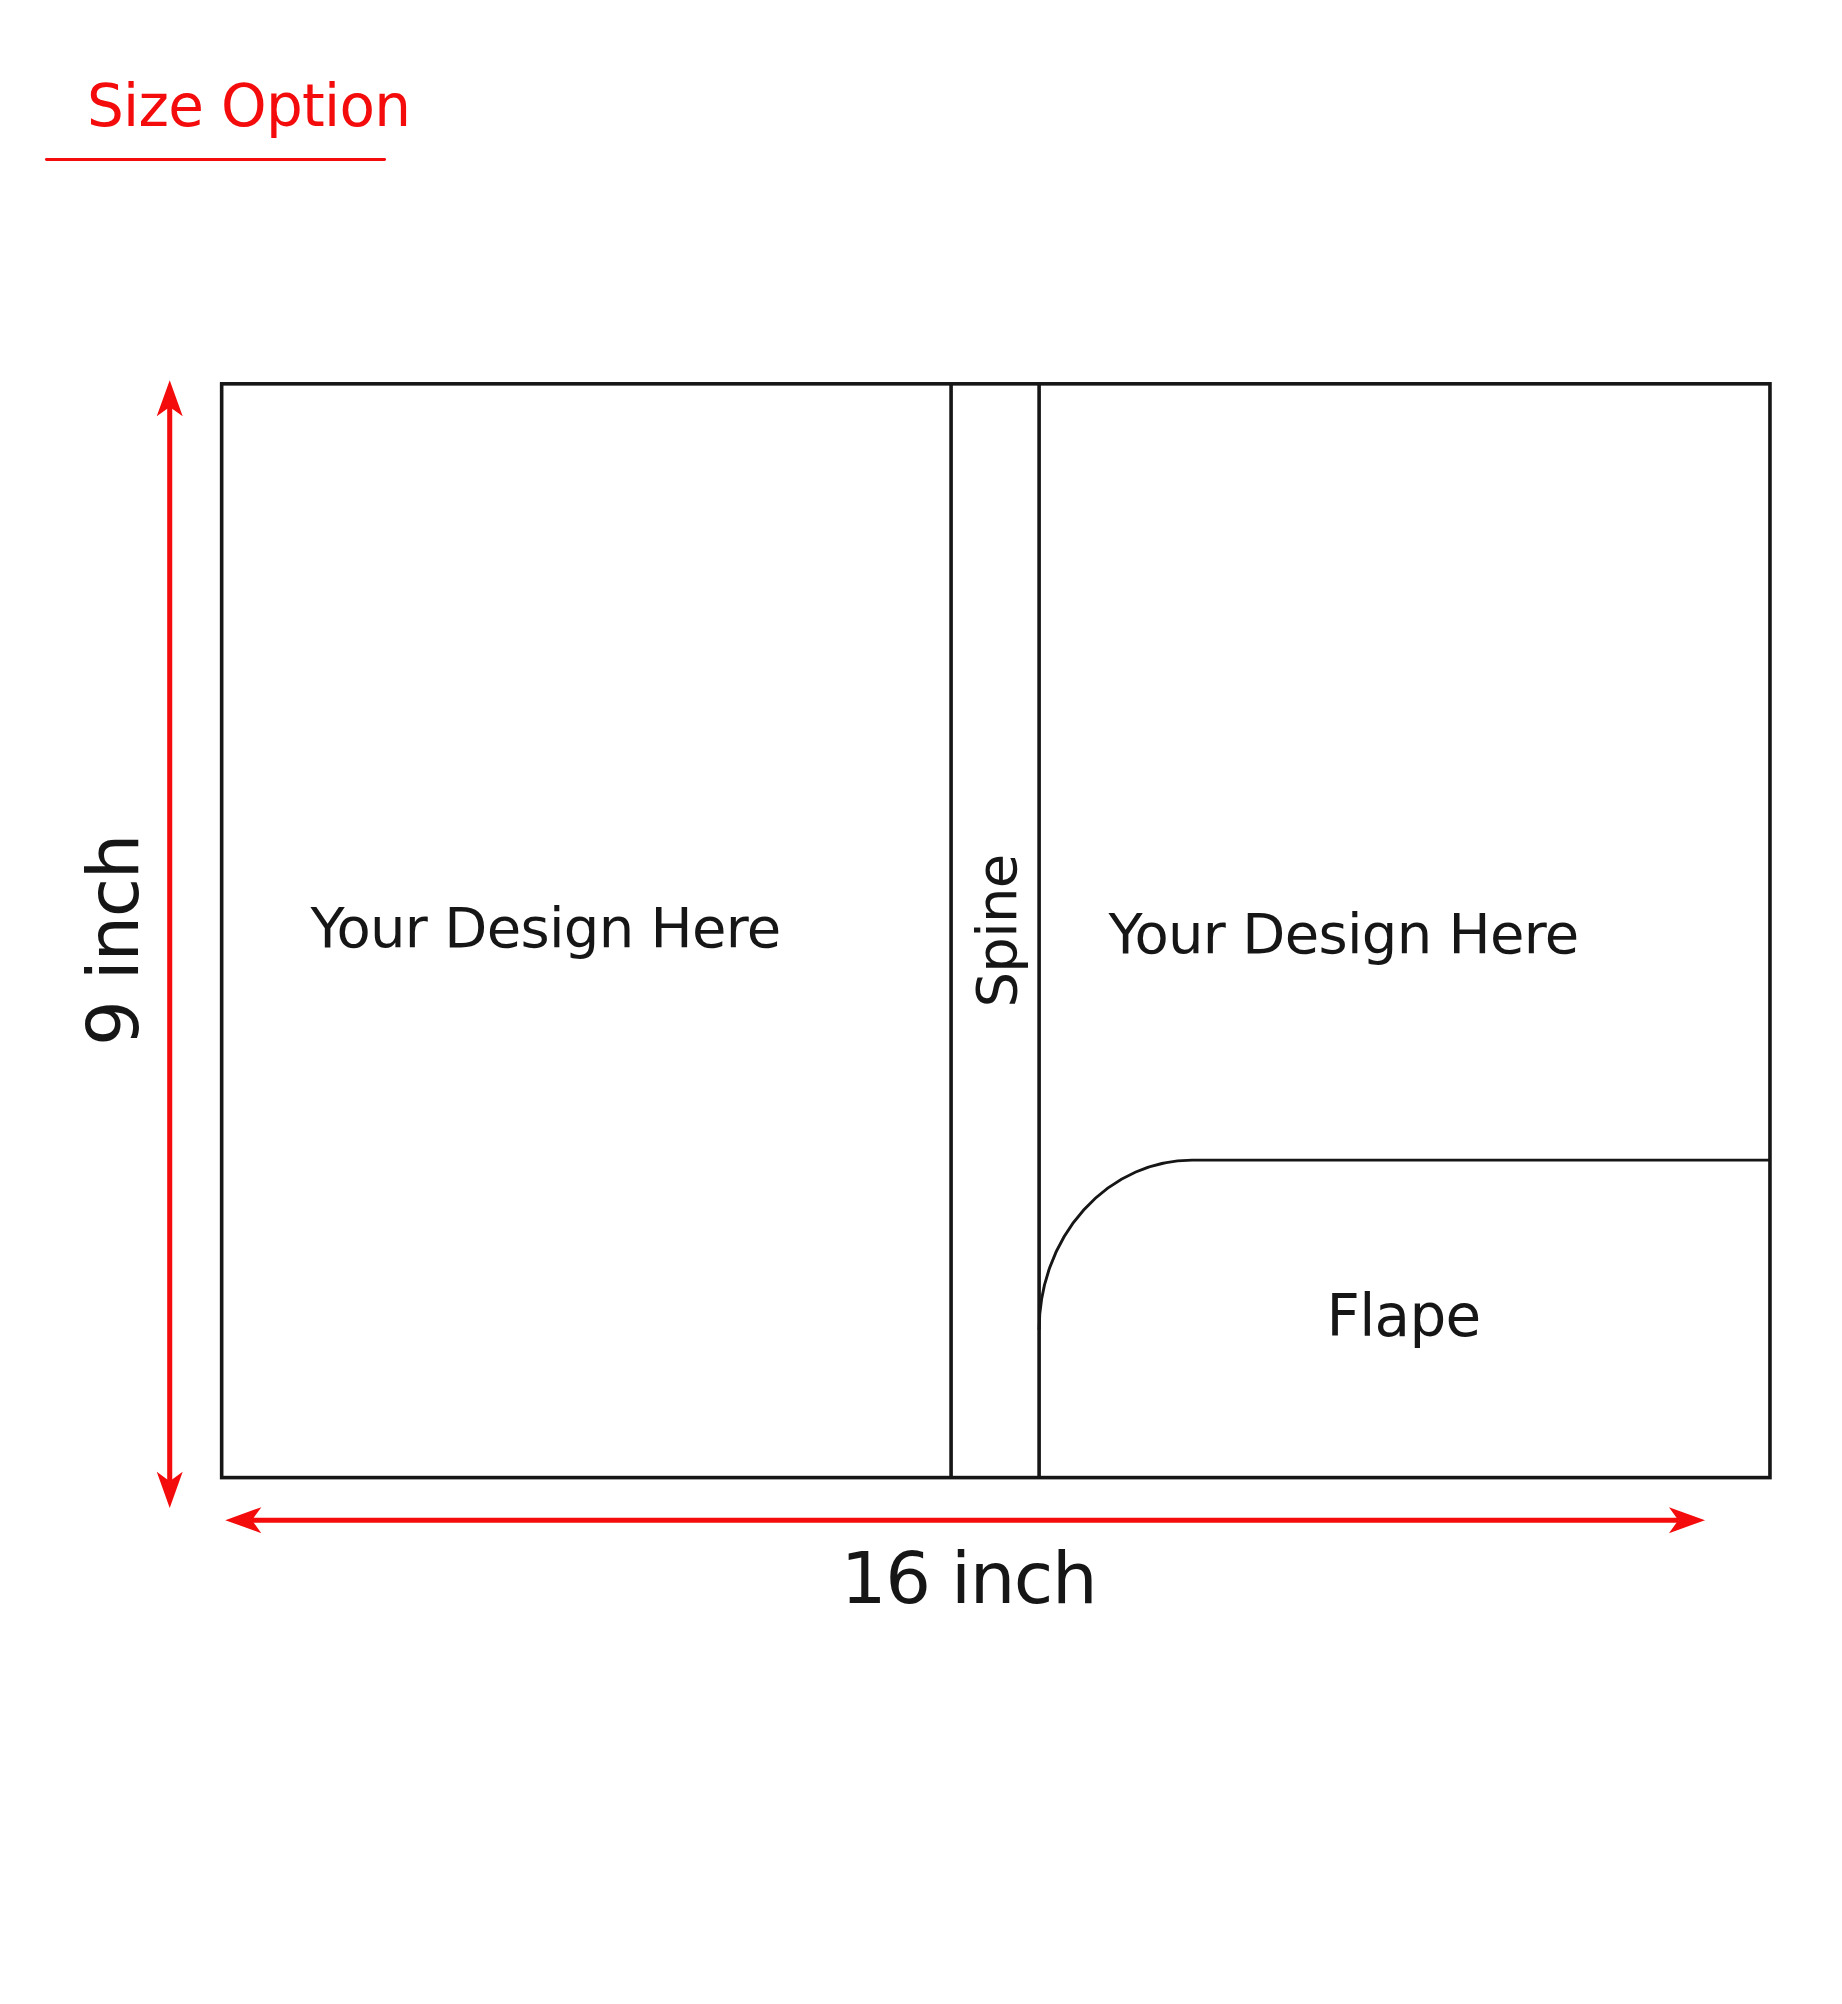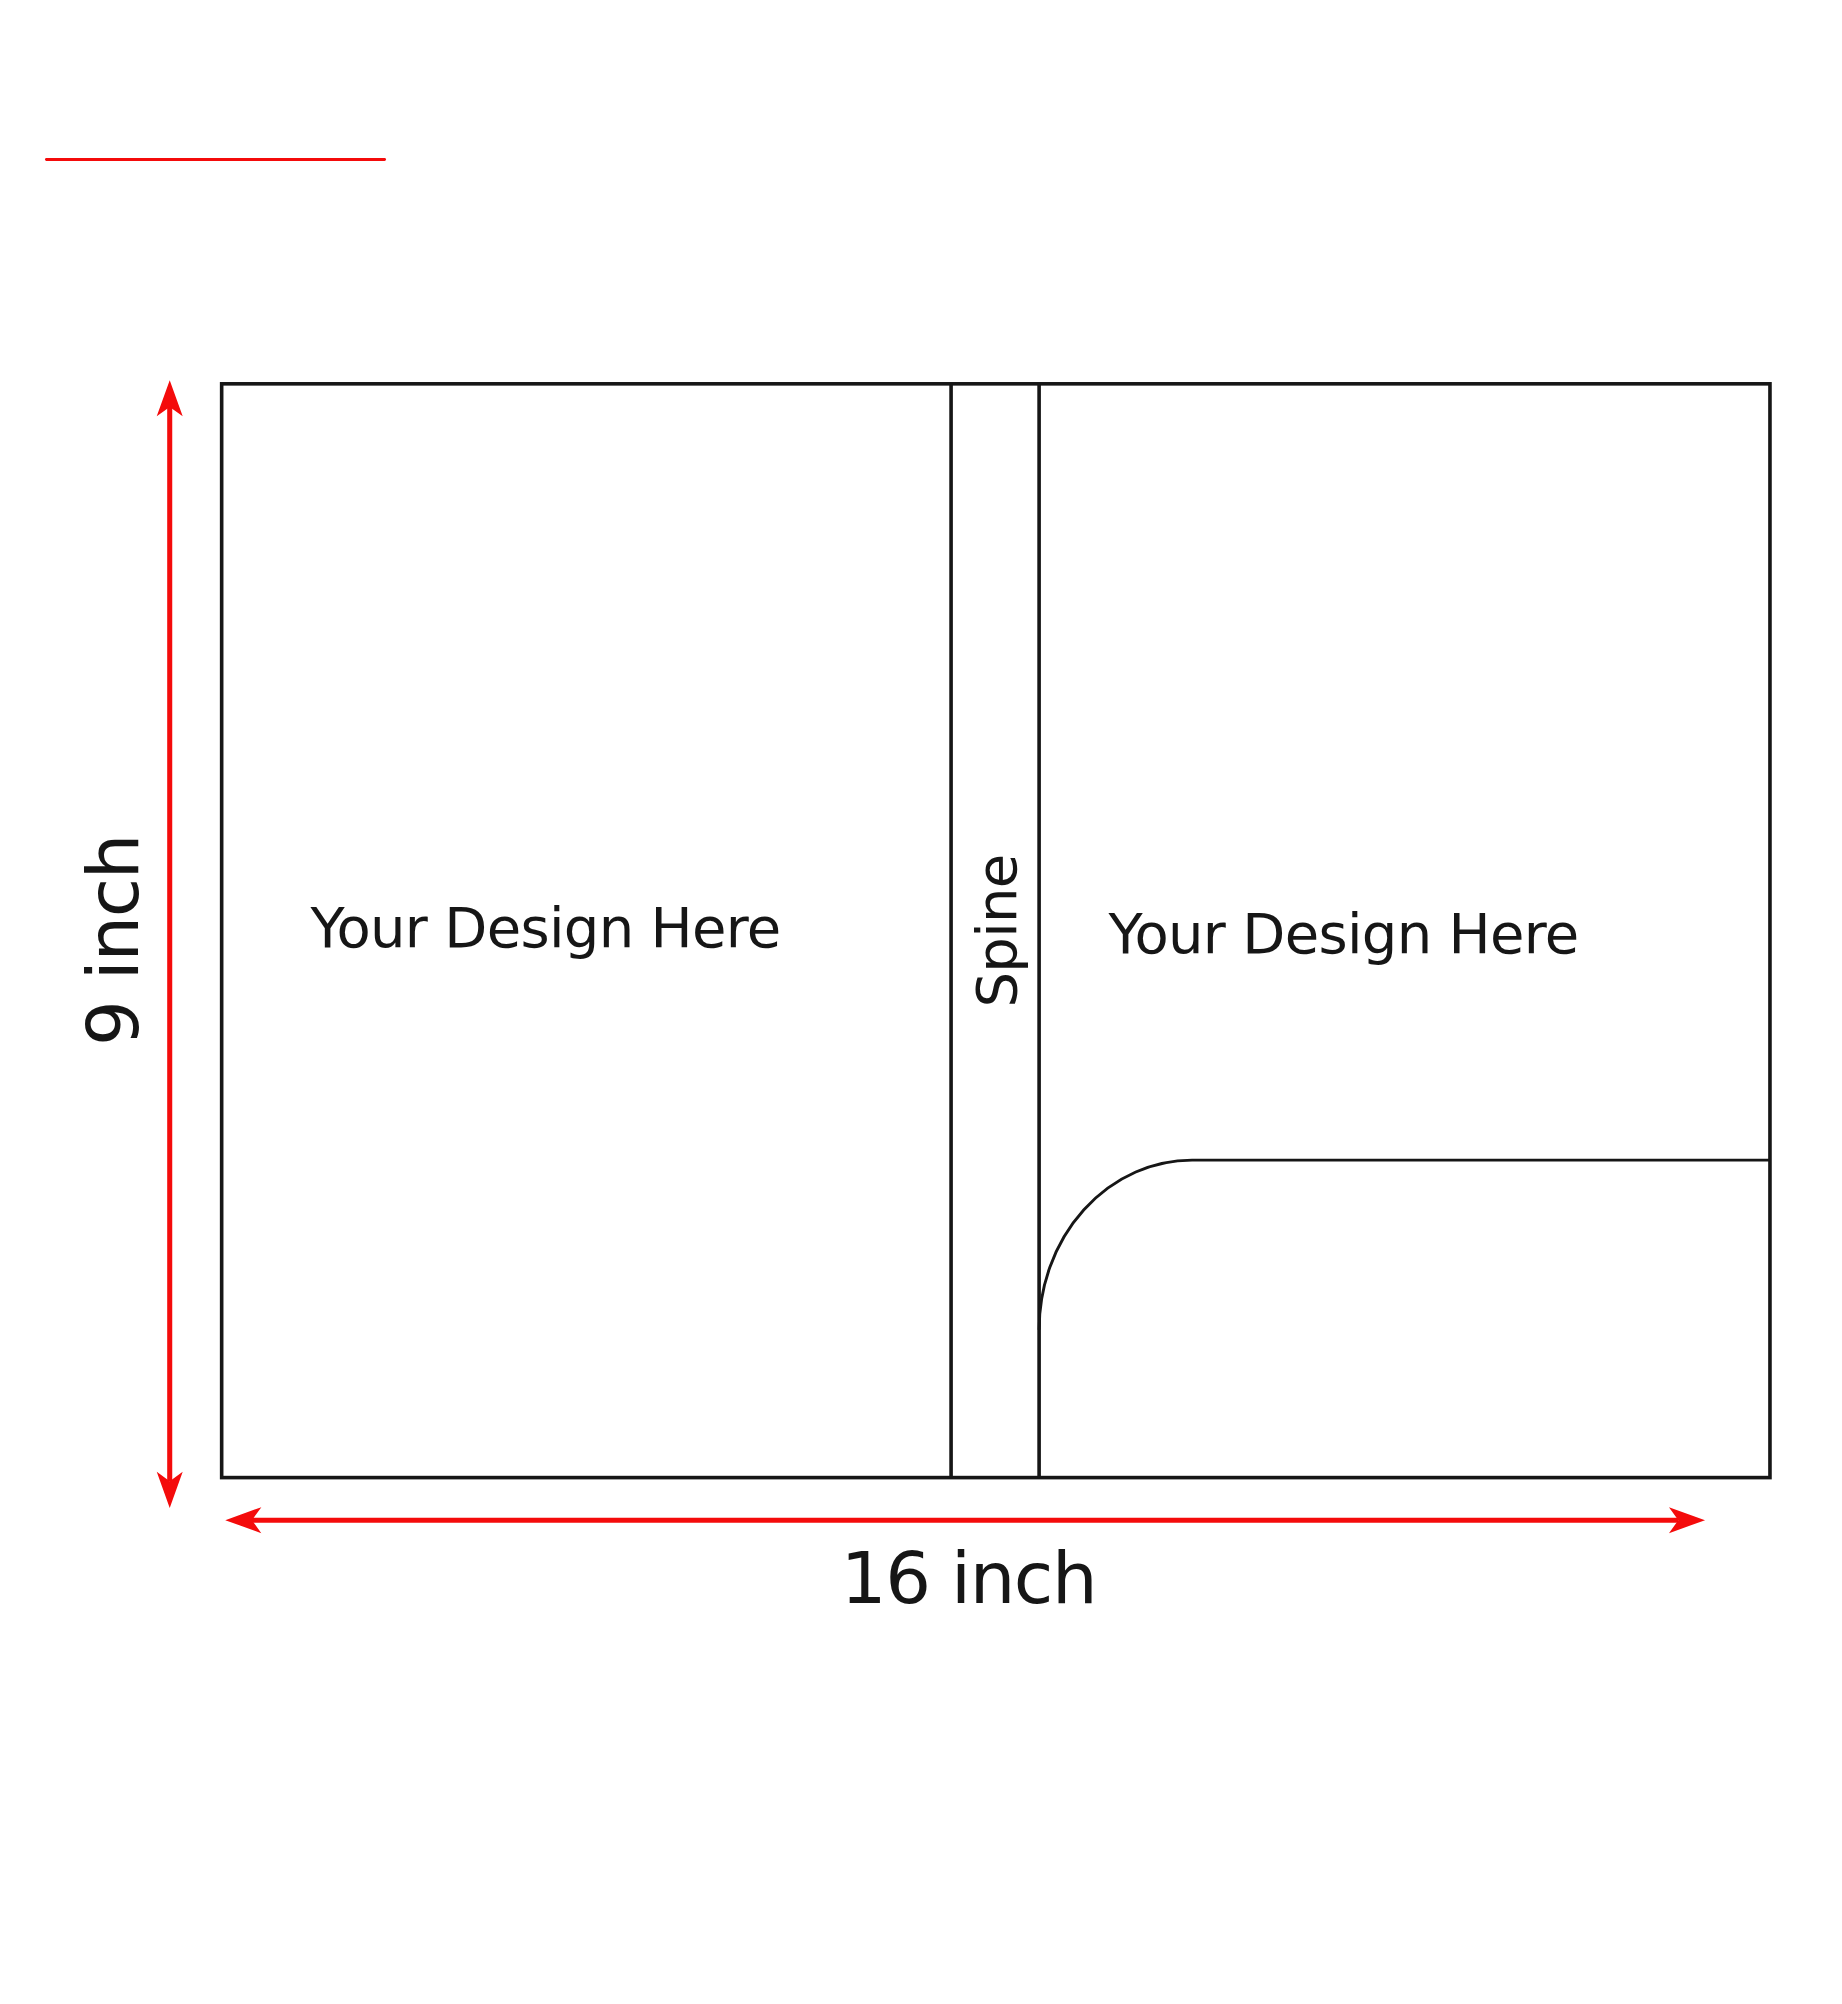--- a/index.html
+++ b/index.html
@@ -85,20 +85,21 @@
     width: 433px; height: 87px;
   }
 
   .width-dim-label { left: 752px; top: 1537px; width: 433px; }
 </style>
 </head>
 <body>
 
 <div class="canvas">
 
+  <div class="page-title">Size Option</div>
 
   <div class="title-underline"></div>
 
   <svg class="diagram" viewBox="0 0 2554 2779">
 
     <rect x="307" y="532" width="2146" height="1516" class="ink-stroke" stroke-width="5"></rect>
 
     <line x1="1318" y1="532" x2="1318" y2="2048" class="ink-stroke" stroke-width="5"></line>
     <line x1="1440" y1="532" x2="1440" y2="2048" class="ink-stroke" stroke-width="5"></line>
 
@@ -116,19 +117,20 @@
       <path d="M 2363 2107 L 2313 2089 L 2326 2107 L 2313 2125 Z" class="red-fill"></path>
     </g>
   </svg>
 
   <div class="label design-label-left">Your Design Here</div>
 
   <div class="label rot spine-label">Spine</div>
 
   <div class="label design-label-right">Your Design Here</div>
 
+  <div class="label flap-label">Flape</div>
 
   <div class="label rot dim-label height-dim-label">9 inch</div>
 
   <div class="label dim-label width-dim-label">16 inch</div>
 
 </div>
 
 
 </body></html>

